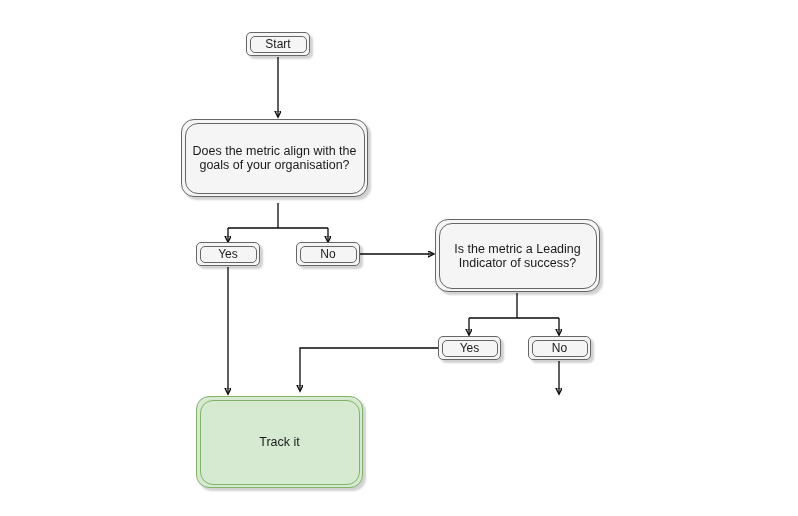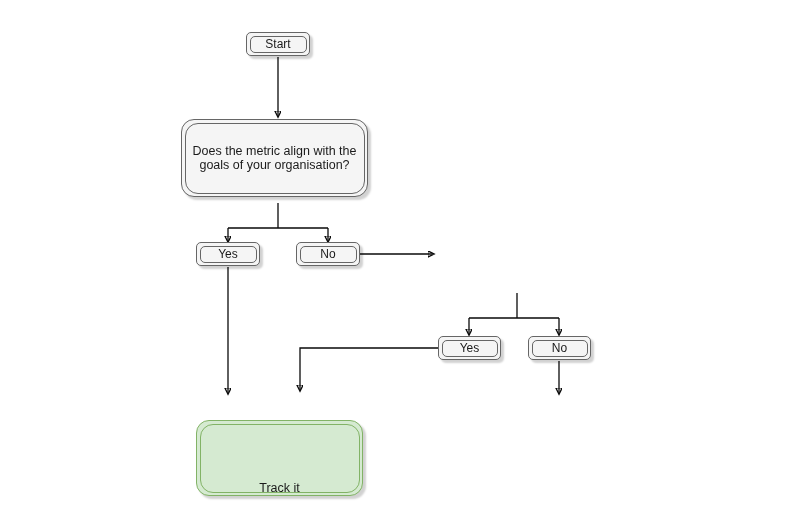--- a/index.html
+++ b/index.html
@@ -90,27 +90,30 @@
   </div>
 
   <div class="node grey pill" style="left:196px;top:242px;width:64px;height:24px;">
     <span class="label">Yes</span>
   </div>
 
   <div class="node grey pill" style="left:296px;top:242px;width:64px;height:24px;">
     <span class="label">No</span>
   </div>
 
+  <div class="node grey big" style="left:435px;top:219px;width:165px;height:73px;">
+    <span class="label">Is the metric a Leading Indicator of success?</span>
+  </div>
 
   <div class="node grey pill" style="left:438px;top:336px;width:63px;height:24px;">
     <span class="label">Yes</span>
   </div>
 
   <div class="node grey pill" style="left:528px;top:336px;width:63px;height:24px;">
     <span class="label">No</span>
   </div>
 
-  <div class="node green rounded" style="left:196px;top:420px;width:167px;height:76px;align-items:flex-end;">
+  <div class="node green rounded" style="left:196px;top:396px;width:167px;height:92px;">
     <span class="label">Track it</span>
   </div>
 
 
 </div>
 
 </body></html>

